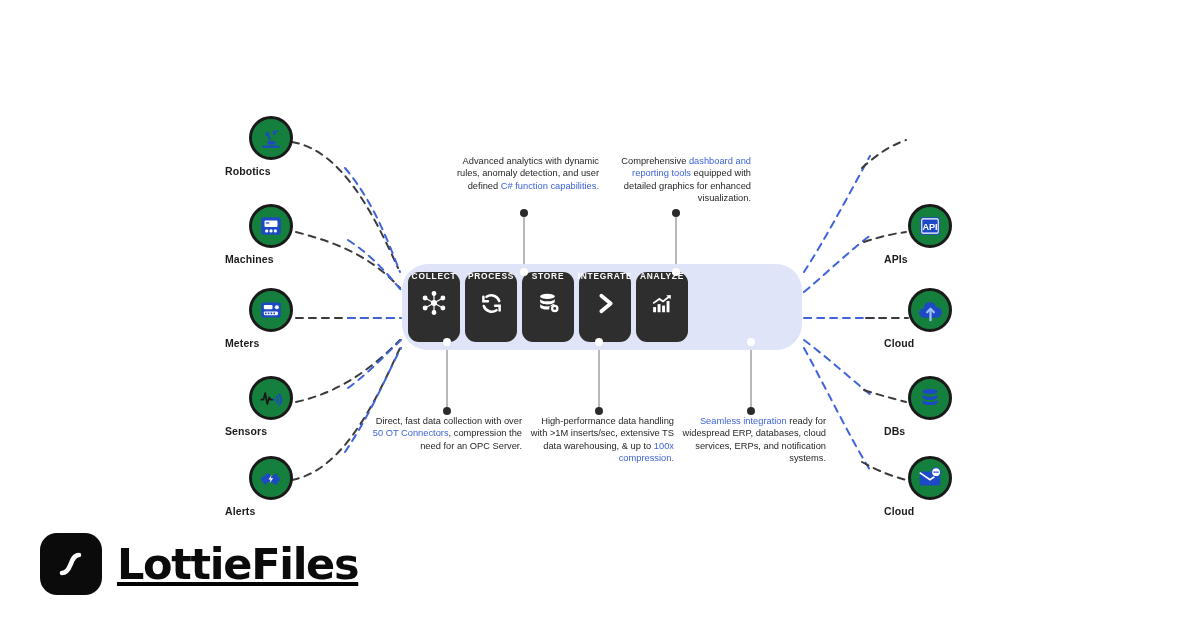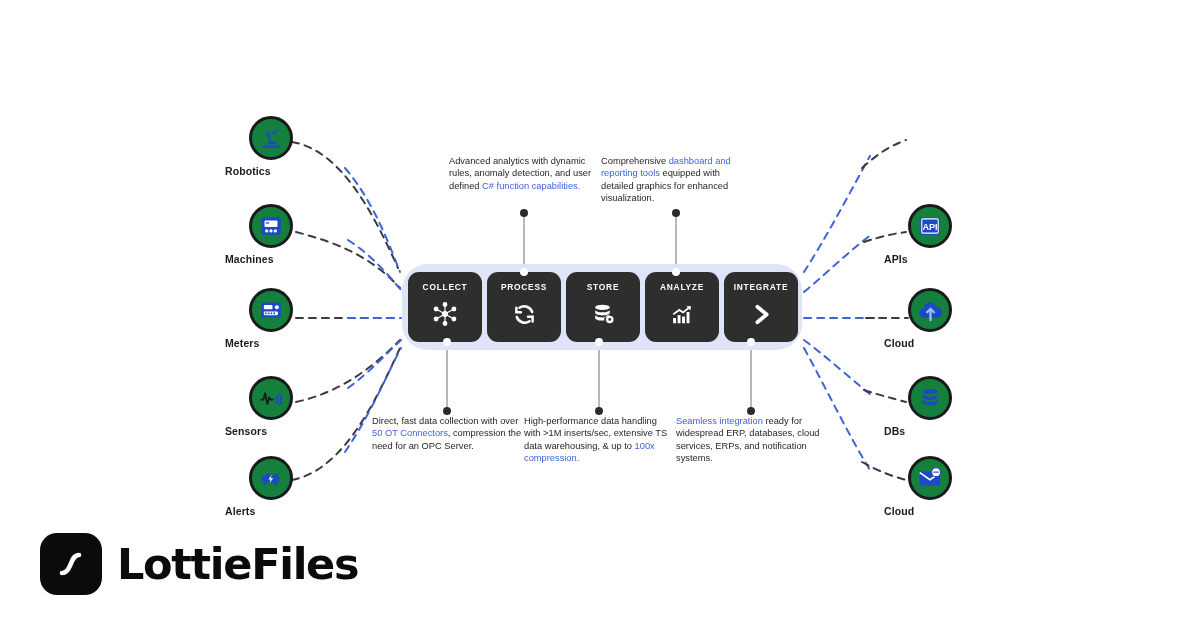--- a/index.html
+++ b/index.html
@@ -25,40 +25,40 @@
     letter-spacing:.1px;line-height:1;
   }
 
   
   #capsule{
     position:absolute;left:402px;top:264px;width:400px;height:86px;
     background:#dfe4f8;border-radius:26px;
   }
   #cards{position:absolute;left:408px;top:272px;display:flex;gap:5px;}
   .card{
-    width:74px;height:70px;background:#2e2e2e;border-radius:11px;
+    width:52px;height:70px;background:#2e2e2e;border-radius:11px;
     display:flex;flex-direction:column;align-items:center;
-    justify-content:flex-start;padding-top:11px;box-sizing:border-box;
+    justify-content:flex-start;box-sizing:border-box;
     position:relative;
   }
   .card .ttl{
     color:#ffffff;font-size:8.4px;font-weight:700;letter-spacing:.75px;
     line-height:1;
   }
   .card .gl{margin-top:9px;display:flex;align-items:center;justify-content:center;height:28px;}
 
   
-  .callout{position:absolute;width:150px;text-align:left;
+  .callout{position:absolute;width:150px;text-align:right;
     font-size:9.3px;line-height:12.4px;color:#262626;}
   .callout .hl{color:#3f63d8;}
   .dot-dark{position:absolute;width:8px;height:8px;border-radius:50%;background:#2b2b2b;}
   .dot-light{position:absolute;width:8px;height:8px;border-radius:50%;background:#ffffff;}
 
   
-  #brand{position:absolute;left:40px;top:533px;display:flex;align-items:center;gap:15px;}
+  #brand{position:absolute;left:40px;top:533px;display:flex;align-items:center;gap:15px;text-decoration:underline;}
   #brand .mark{
     width:62px;height:62px;border-radius:17px;background:#0b0b0b;
     display:flex;align-items:center;justify-content:center;
   }
   #brand .wordmark{
     font-size:43px;font-weight:700;color:#0b0b0b;letter-spacing:-1.3px;
     font-family:"DejaVu Sans","Liberation Sans",sans-serif;line-height:1;
   }
 </style>
 </head>
@@ -263,38 +263,38 @@
         <svg width="25" height="25" viewBox="0 0 24 24" fill="#ffffff">
           <ellipse cx="11" cy="5.2" rx="7" ry="2.5"></ellipse>
           <path d="M4 7.4v3c0 1.4 3.1 2.5 7 2.5s7-1.1 7-2.5v-3c0 1.4-3.1 2.5-7 2.5s-7-1.1-7-2.5z"></path>
           <path d="M4 12.3v3c0 1.4 3.1 2.5 7 2.5.6 0 1.1 0 1.6-.1a5 5 0 0 1 5.4-5.3v-.1c0 1.4-3.1 2.5-7 2.5s-7-1.1-7-2.5z"></path>
           <path d="M18 13.1a3.6 3.6 0 1 0 0 7.2 3.6 3.6 0 0 0 0-7.2zm0 2.2a1.4 1.4 0 1 1 0 2.8 1.4 1.4 0 0 1 0-2.8z"></path>
         </svg>
       </div>
     </div>
 
     <div class="card">
+      <div class="ttl">INTEGRATE</div>
+      <div class="gl">
+        <svg width="25" height="25" viewBox="0 0 24 24" fill="none" stroke="#ffffff" stroke-width="3.6" stroke-linecap="round" stroke-linejoin="round">
+          <path d="M8 4.6 17 12l-9 7.4"></path>
+        </svg>
+      </div>
+    </div>
+
+    <div class="card">
       <div class="ttl">ANALYZE</div>
       <div class="gl">
         <svg width="25" height="25" viewBox="0 0 24 24" fill="#ffffff">
           <rect x="3" y="15.4" width="2.8" height="5"></rect>
           <rect x="7.3" y="12.6" width="2.8" height="7.8"></rect>
           <rect x="11.6" y="14" width="2.8" height="6.4"></rect>
           <rect x="15.9" y="9.6" width="2.8" height="10.8"></rect>
           <path d="M3.6 11.4 9 7.6l3.5 2.4 6.6-5.2" fill="none" stroke="#ffffff" stroke-width="1.7" stroke-linecap="round"></path>
           <path d="M15.6 4h4.2v4.2z"></path>
-        </svg>
-      </div>
-    </div>
-
-    <div class="card">
-      <div class="ttl">INTEGRATE</div>
-      <div class="gl">
-        <svg width="25" height="25" viewBox="0 0 24 24" fill="none" stroke="#ffffff" stroke-width="3.6" stroke-linecap="round" stroke-linejoin="round">
-          <path d="M8 4.6 17 12l-9 7.4"></path>
         </svg>
       </div>
     </div>
 
   </div>
 
   <div class="dot-dark" style="left:520px;top:209px;"></div>
   <div class="dot-dark" style="left:672px;top:209px;"></div>
   <div class="dot-light" style="left:520px;top:268px;"></div>
   <div class="dot-light" style="left:672px;top:268px;"></div>

